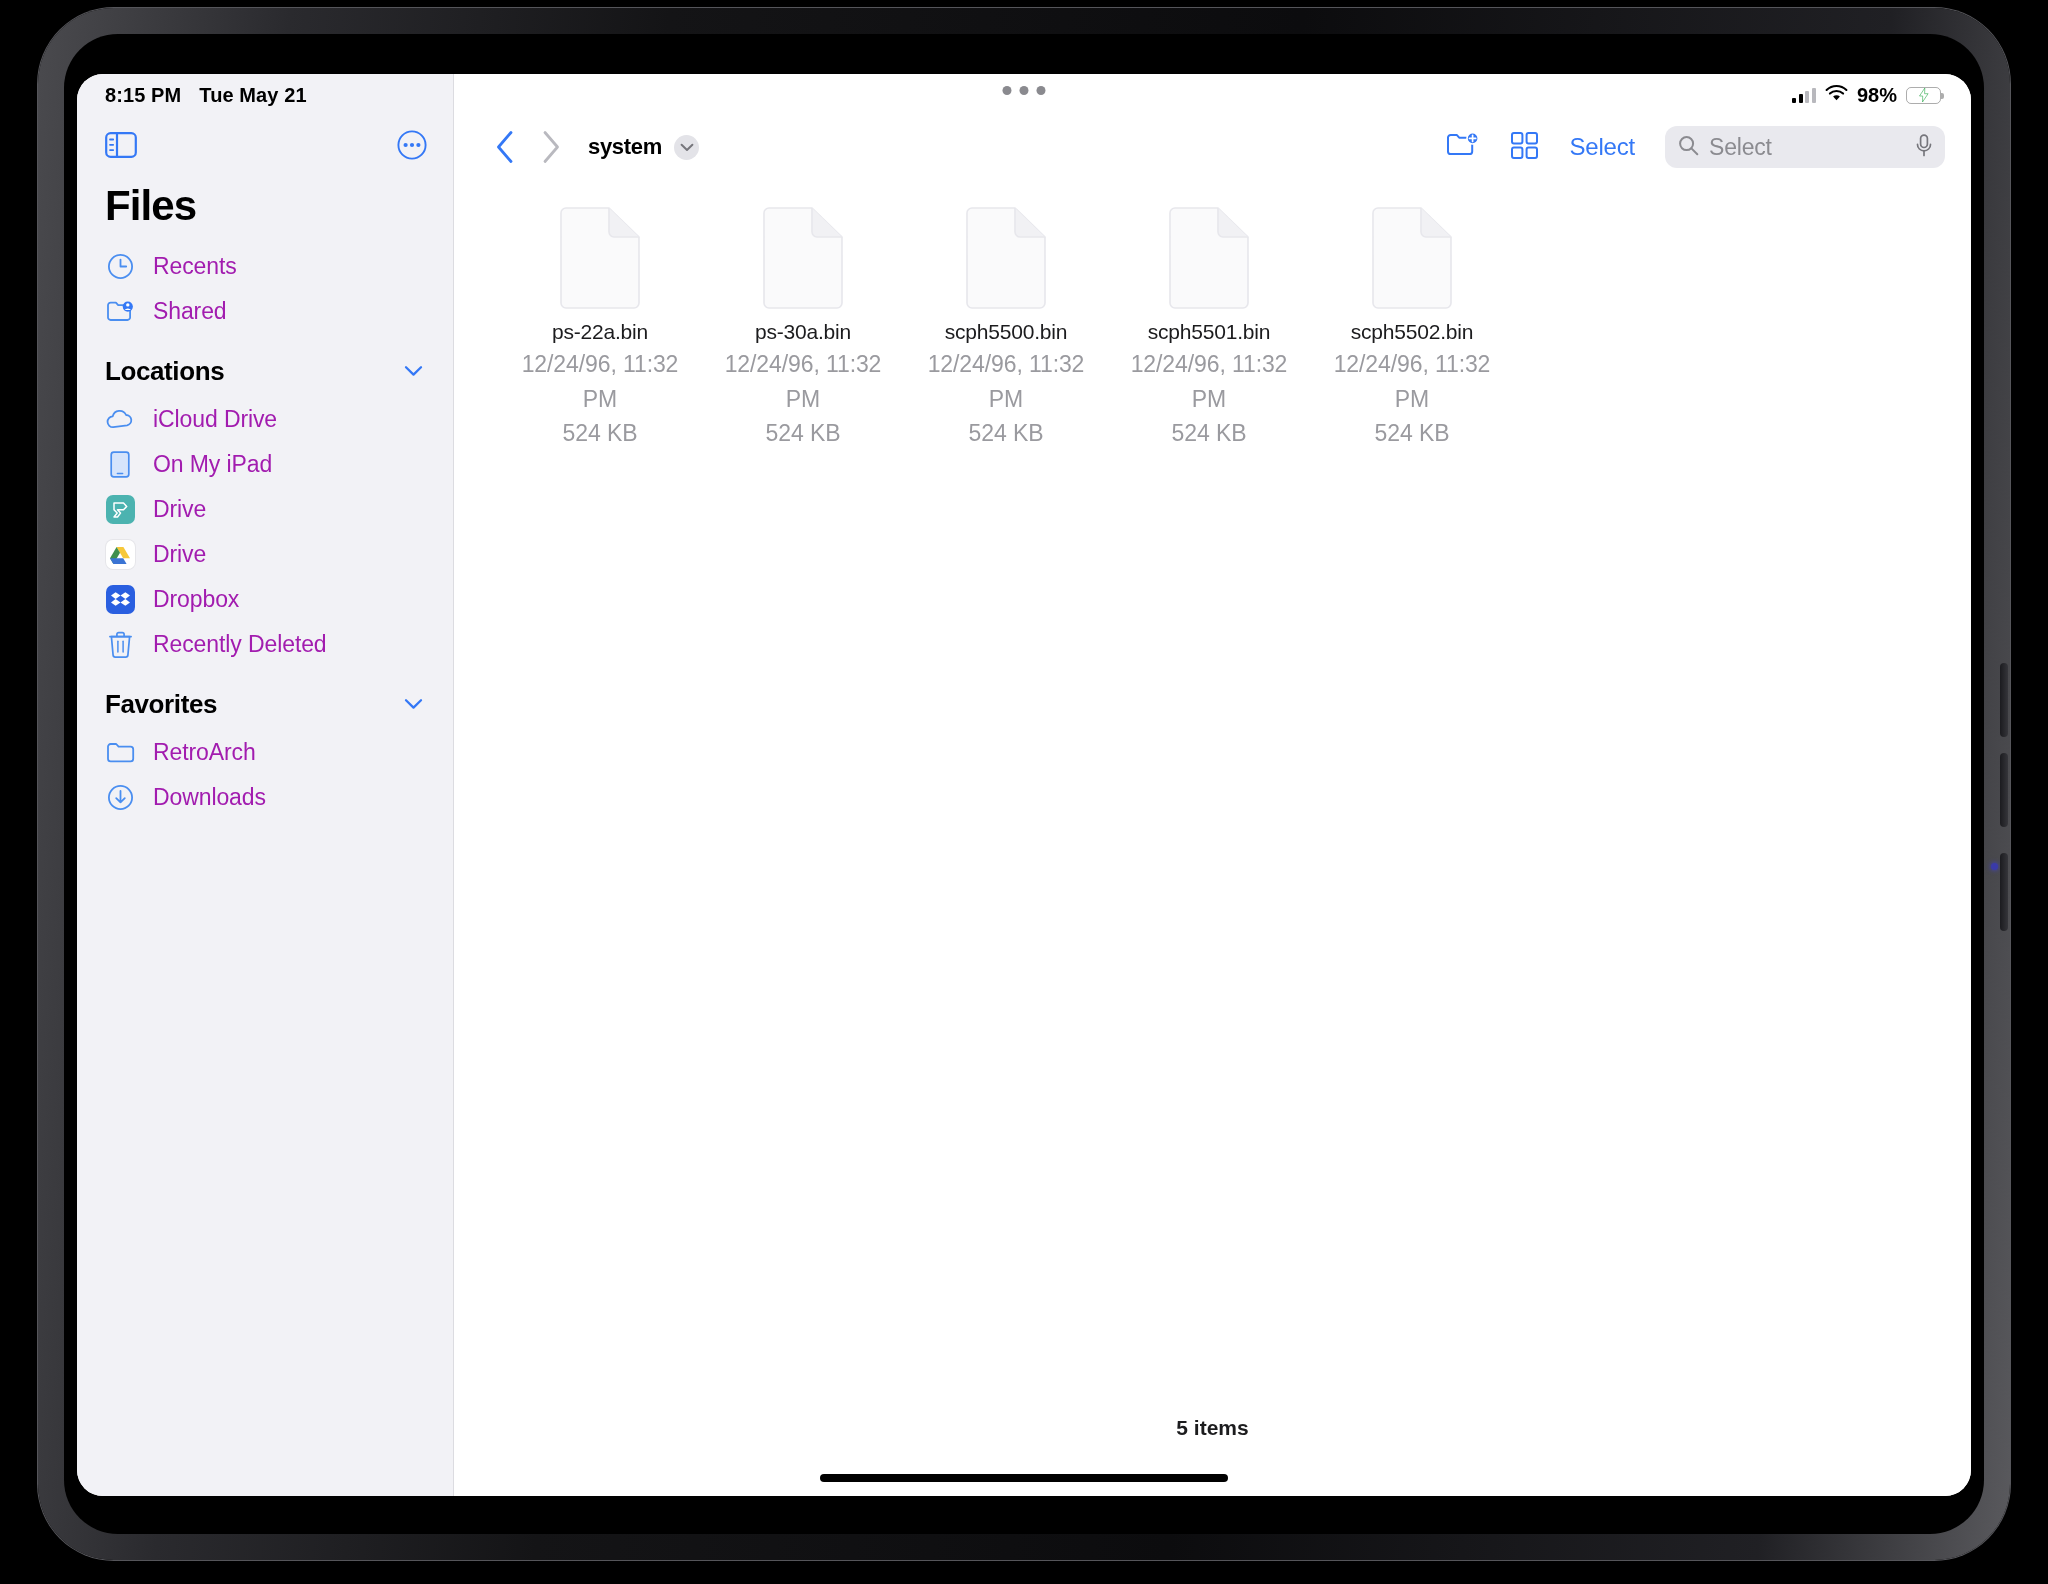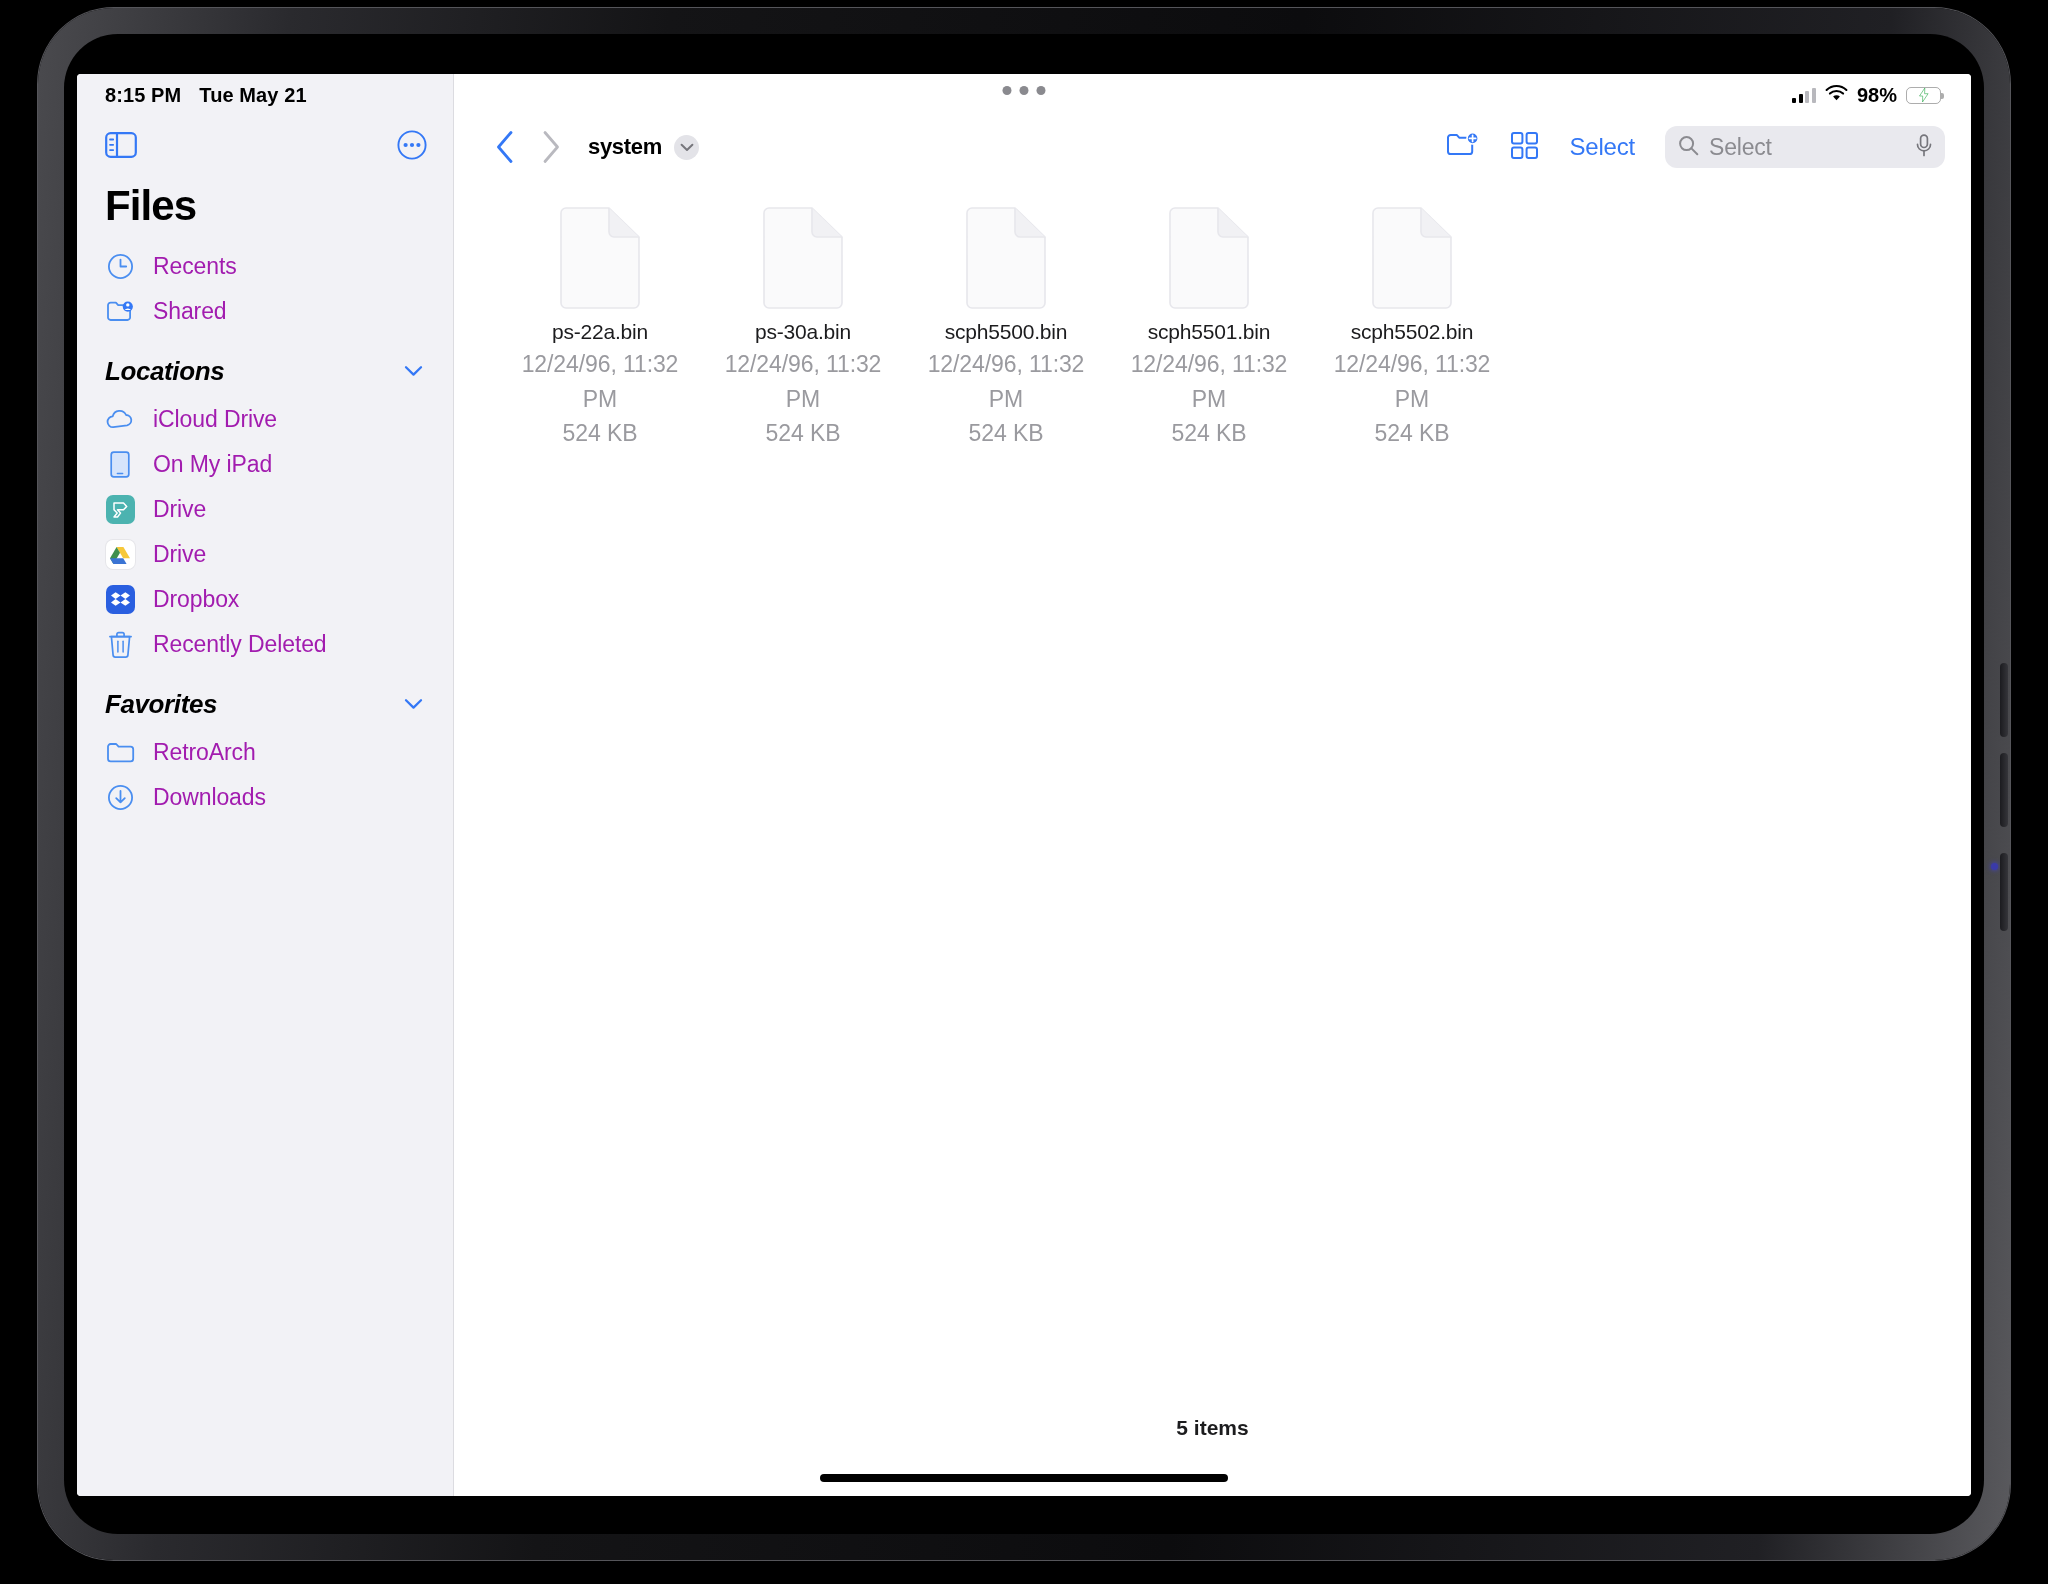--- a/index.html
+++ b/index.html
@@ -31,21 +31,21 @@
     bottom: 26px;
     border-radius: 54px;
     background: #000;
   }
   #screen {
     position: absolute;
     left: 39px;
     top: 66px;
     width: 1894px;
     height: 1422px;
-    border-radius: 4px;
+    border-radius: 26px;
     overflow: hidden;
     background: #ffffff;
   }
 
   
   .side-button {
     position: absolute;
     right: 2px;
     width: 8px;
     border-radius: 4px;
@@ -118,21 +118,21 @@
     padding: 0 26px 0 28px;
   }
   #sidebar-title {
     font-size: 42px; font-weight: 700; letter-spacing: -0.9px;
     padding: 4px 0 14px 28px; color: #000;
   }
   .sidebar-section-header {
     display: flex; align-items: center; justify-content: space-between;
     padding: 22px 30px 10px 28px;
   }
-  .sidebar-section-header .title { font-size: 26px; font-weight: 700; letter-spacing: -0.4px; color: #000; font-style: italic; }
+  .sidebar-section-header .title { font-size: 26px; font-weight: 700; letter-spacing: -0.4px; color: #000; }
   .sidebar-row {
     display: flex; align-items: center; gap: 18px;
     padding: 8px 28px;
     height: 45px;
     box-sizing: border-box;
     cursor: default;
   }
   .sidebar-row .label { font-size: 23px; color: #a21caf; letter-spacing: -0.1px; }
   .row-icon { width: 30px; height: 30px; display: flex; align-items: center; justify-content: center; flex: 0 0 30px; }
 

